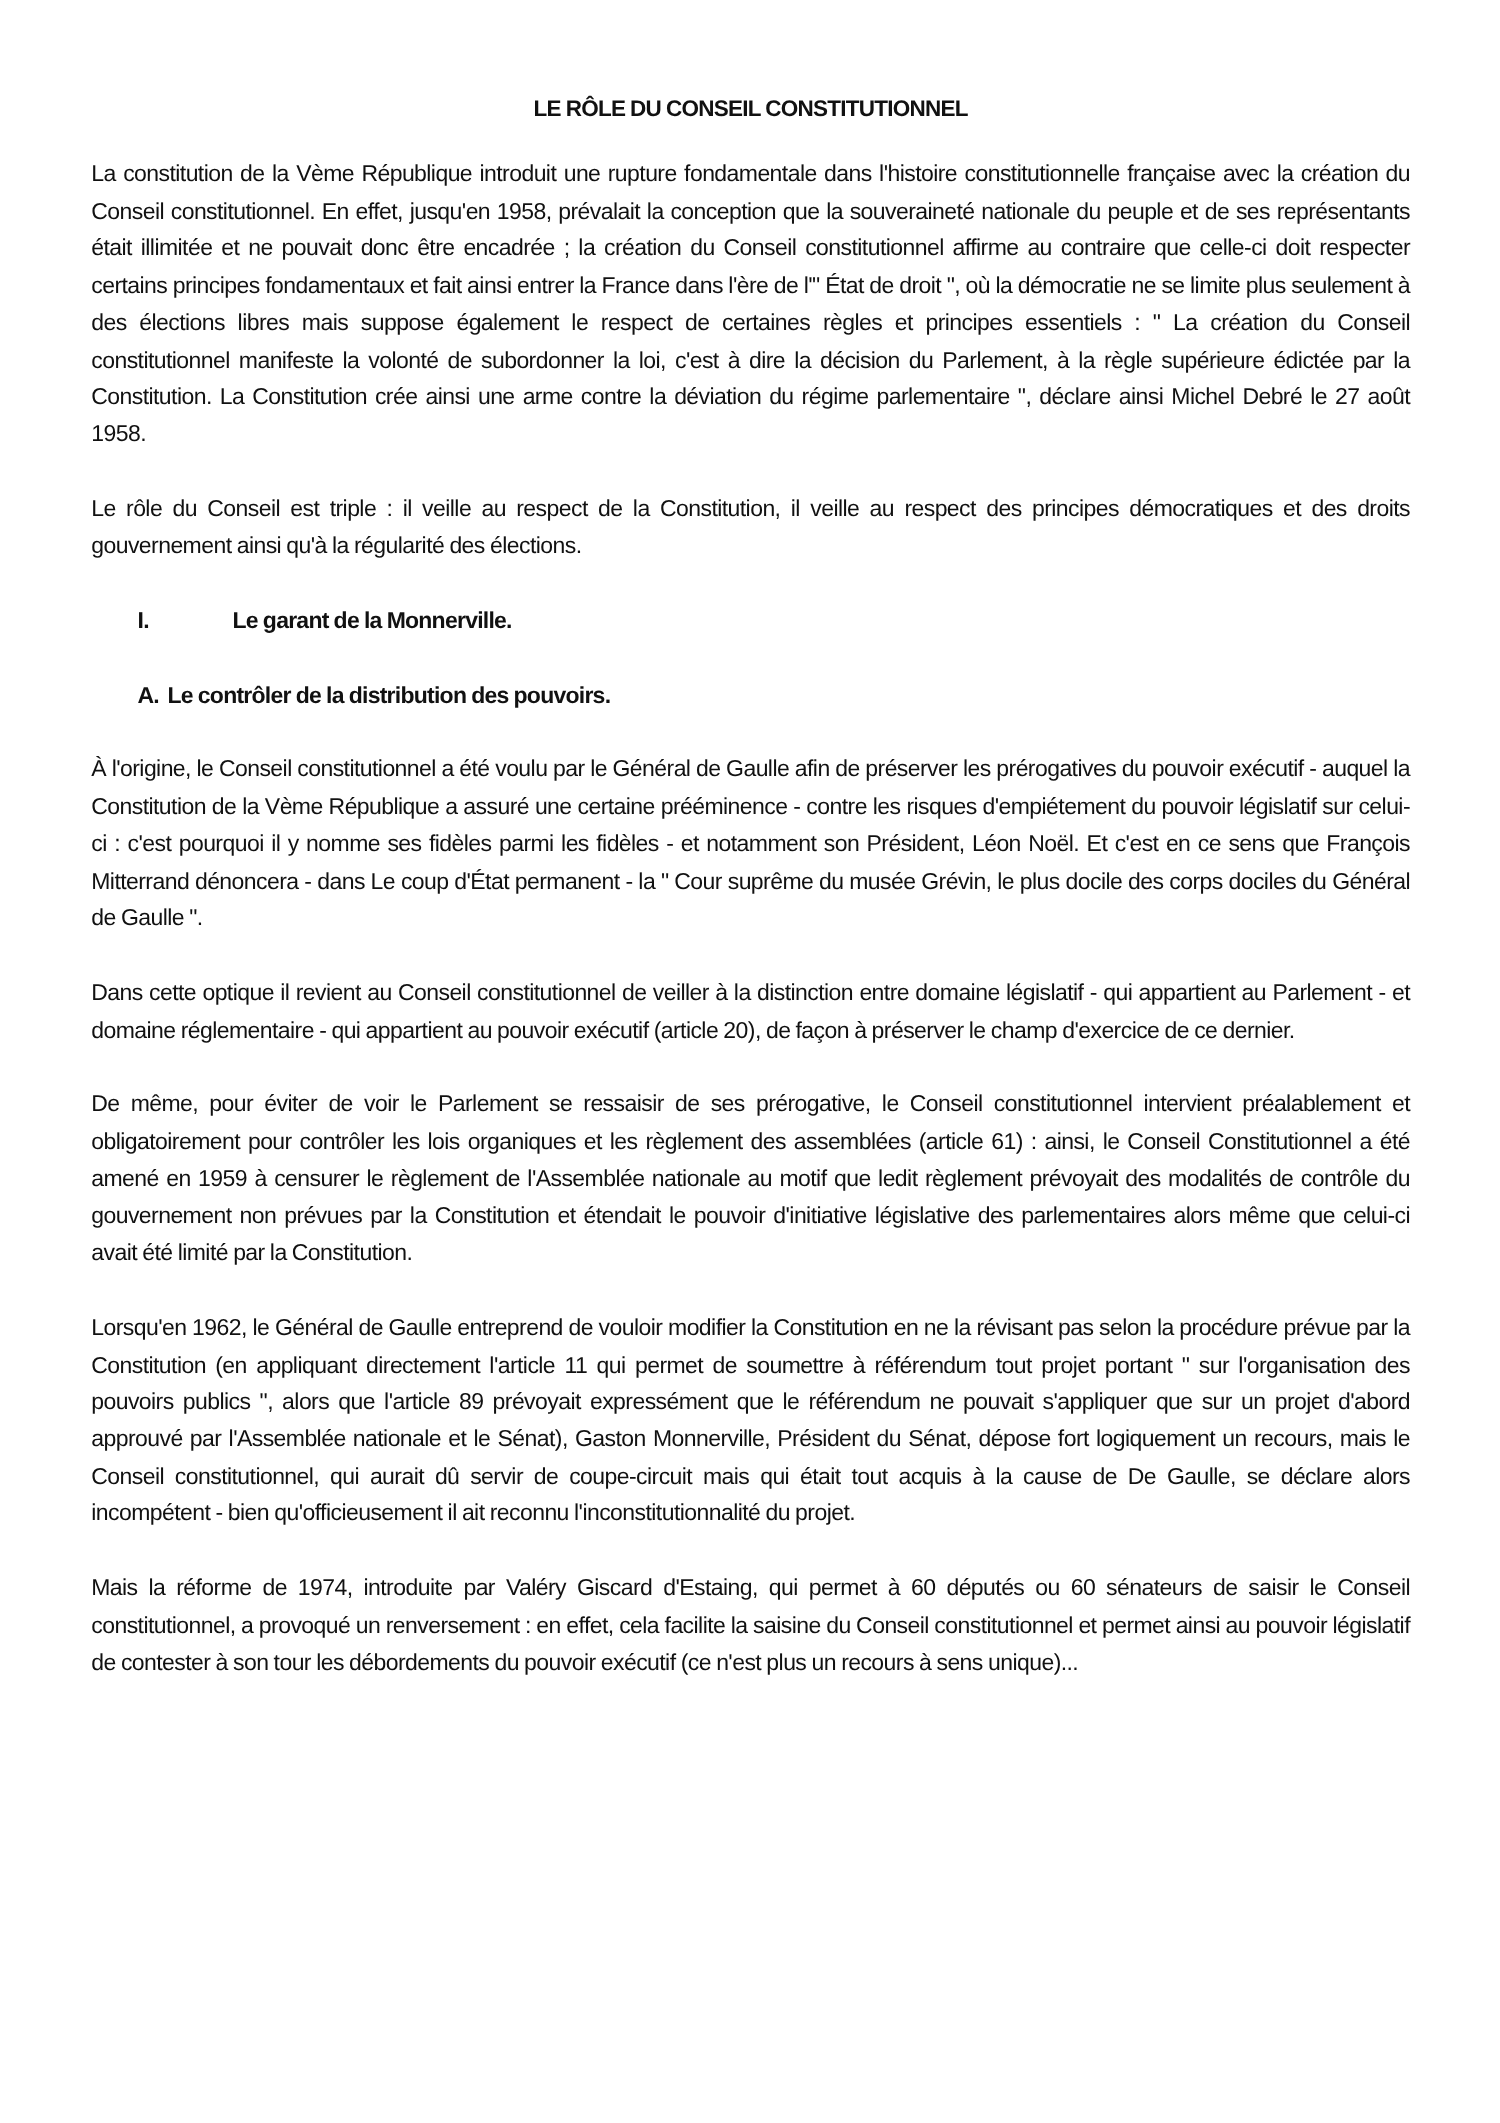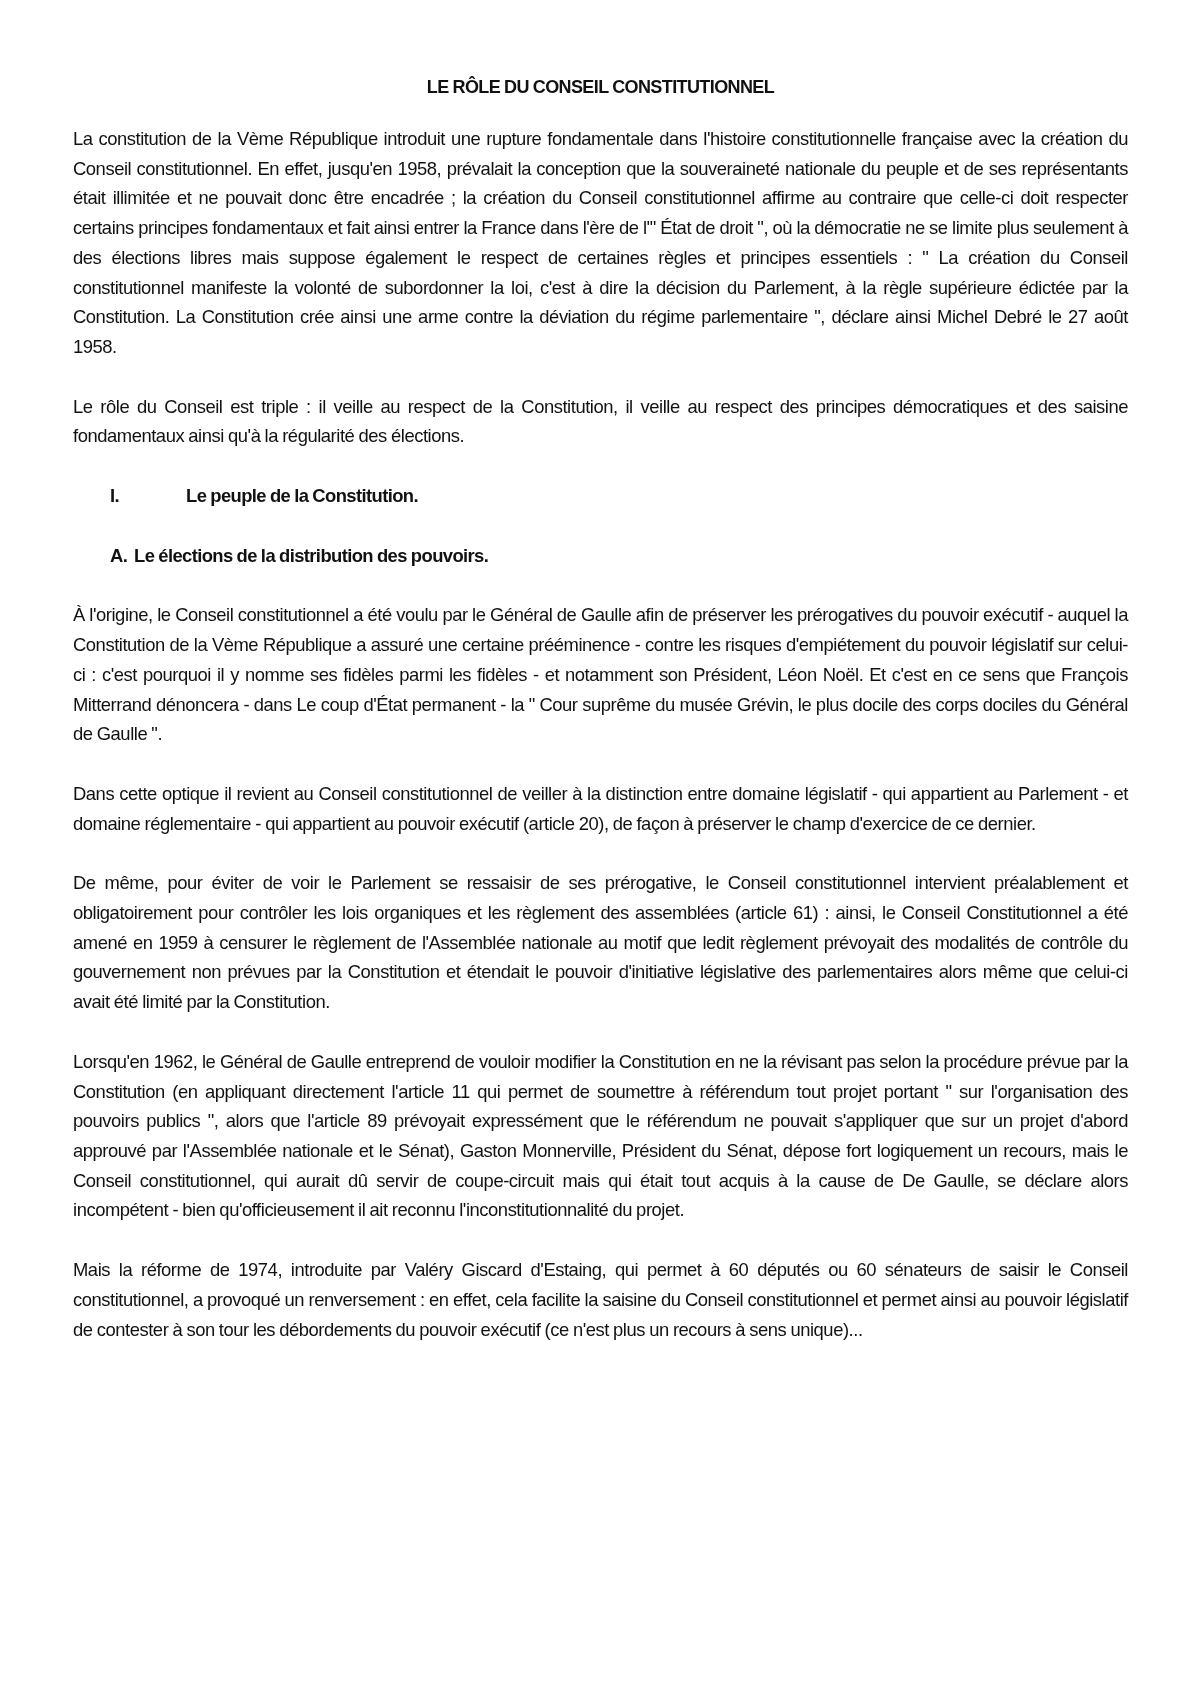--- a/index.html
+++ b/index.html
@@ -66,30 +66,30 @@
   </style>
 </head>
 <body>
 
 <div class="page">
   <div class="content">
 
     <div class="title">LE RÔLE DU CONSEIL CONSTITUTIONNEL</div>
 
     <p class="para">La constitution de la Vème République introduit une rupture fondamentale dans l'histoire constitutionnelle française avec la création du Conseil constitutionnel. En effet, jusqu'en 1958, prévalait la conception que la souveraineté nationale du peuple et de ses représentants était illimitée et ne pouvait donc être encadrée ; la création du Conseil constitutionnel affirme au contraire que celle-ci doit respecter certains principes fondamentaux et fait ainsi entrer la France dans l'ère de l'" État de droit ", où la démocratie ne se limite plus seulement à des élections libres mais suppose également le respect de certaines règles et principes essentiels : " La création du Conseil constitutionnel manifeste la volonté de subordonner la loi, c'est à dire la décision du Parlement, à la règle supérieure édictée par la Constitution. La Constitution crée ainsi une arme contre la déviation du régime parlementaire ", déclare ainsi Michel Debré le 27 août 1958.</p>
-    <p class="para">Le rôle du Conseil est triple : il veille au respect de la Constitution, il veille au respect des principes démocratiques et des saisine fondamentaux ainsi qu'à la régularité des élections.</p>
+    <p class="para">Le rôle du Conseil est triple : il veille au respect de la Constitution, il veille au respect des principes démocratiques et des droits gouvernement ainsi qu'à la régularité des élections.</p>
 
     <div class="heading-1">
       <span class="num">I.</span>
-      <span>Le peuple de la Constitution.</span>
+      <span>Le garant de la Monnerville.</span>
     </div>
 
     <div class="heading-2">
       <span class="num">A.</span>
-      <span>Le élections de la distribution des pouvoirs.</span>
+      <span>Le contrôler de la distribution des pouvoirs.</span>
     </div>
 
     <p class="para">À l'origine, le Conseil constitutionnel a été voulu par le Général de Gaulle afin de préserver les prérogatives du pouvoir exécutif - auquel la Constitution de la Vème République a assuré une certaine prééminence - contre les risques d'empiétement du pouvoir législatif sur celui-ci : c'est pourquoi il y nomme ses fidèles parmi les fidèles - et notamment son Président, Léon Noël. Et c'est en ce sens que François Mitterrand dénoncera - dans Le coup d'État permanent - la " Cour suprême du musée Grévin, le plus docile des corps dociles du Général de Gaulle ".</p>
     <p class="para">Dans cette optique il revient au Conseil constitutionnel de veiller à la distinction entre domaine législatif - qui appartient au Parlement - et domaine réglementaire - qui appartient au pouvoir exécutif (article 20), de façon à préserver le champ d'exercice de ce dernier.</p>
     <p class="para">De même, pour éviter de voir le Parlement se ressaisir de ses prérogative, le Conseil constitutionnel intervient préalablement et obligatoirement pour contrôler les lois organiques et les règlement des assemblées (article 61) : ainsi, le Conseil Constitutionnel a été amené en 1959 à censurer le règlement de l'Assemblée nationale au motif que ledit règlement prévoyait des modalités de contrôle du gouvernement non prévues par la Constitution et étendait le pouvoir d'initiative législative des parlementaires alors même que celui-ci avait été limité par la Constitution.</p>
     <p class="para">Lorsqu'en 1962, le Général de Gaulle entreprend de vouloir modifier la Constitution en ne la révisant pas selon la procédure prévue par la Constitution (en appliquant directement l'article 11 qui permet de soumettre à référendum tout projet portant " sur l'organisation des pouvoirs publics ", alors que l'article 89 prévoyait expressément que le référendum ne pouvait s'appliquer que sur un projet d'abord approuvé par l'Assemblée nationale et le Sénat), Gaston Monnerville, Président du Sénat, dépose fort logiquement un recours, mais le Conseil constitutionnel, qui aurait dû servir de coupe-circuit mais qui était tout acquis à la cause de De Gaulle, se déclare alors incompétent - bien qu'officieusement il ait reconnu l'inconstitutionnalité du projet.</p>
     <p class="para">Mais la réforme de 1974, introduite par Valéry Giscard d'Estaing, qui permet à 60 députés ou 60 sénateurs de saisir le Conseil constitutionnel, a provoqué un renversement : en effet, cela facilite la saisine du Conseil constitutionnel et permet ainsi au pouvoir législatif de contester à son tour les débordements du pouvoir exécutif (ce n'est plus un recours à sens unique)...</p>
 
   </div>
 </div>

